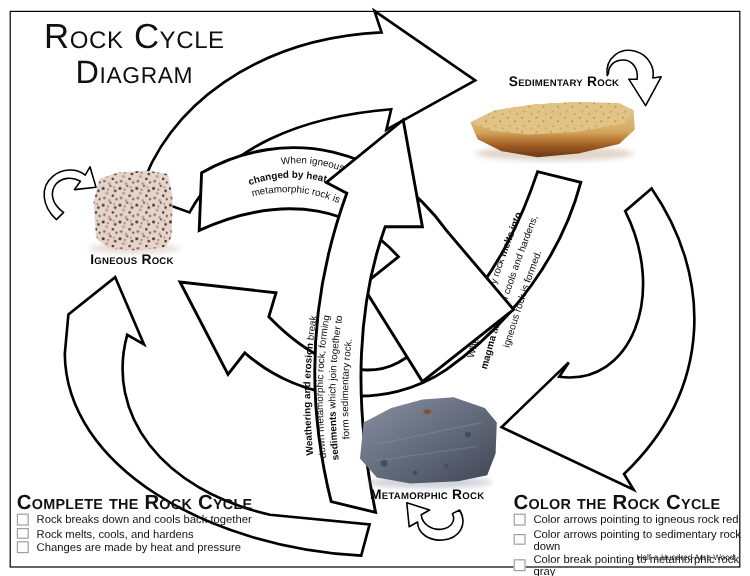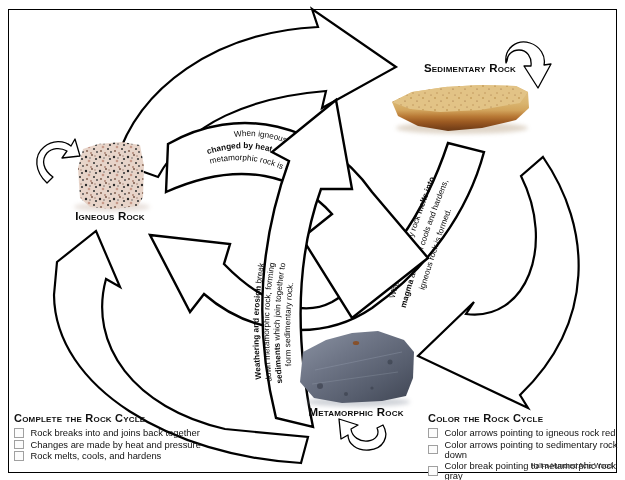--- a/index.html
+++ b/index.html
@@ -13,21 +13,21 @@
   svg.diagram{position:absolute;left:0;top:0;}
   .band{fill:#fff;stroke:#000;stroke-width:2.2;stroke-linejoin:miter;}
   .band.inner{stroke-width:2.4;}
   .hook{fill:#fff;stroke:#000;stroke-width:1.3;stroke-linejoin:round;}
   .guide{fill:none;stroke:none;}
   .arrow-text{font-size:8.2px;fill:#0a0a0a;}
   .arrow-text .b{font-weight:bold;}
   .rock-label{font-variant:small-caps;font-weight:600;font-size:11.5px;fill:#0a0a0a;
               text-anchor:middle;letter-spacing:0.2px;}
   .section{position:absolute;font-size:9.4px;line-height:10px;color:#111;}
-  .section .head{font-variant:small-caps;font-weight:bold;font-size:11px;line-height:13px;
+  .section .head{font-variant:small-caps;font-weight:bold;font-size:17px;line-height:13px;
                  letter-spacing:0.2px;margin-bottom:3px;}
   .section .intro{margin-bottom:2px;}
   .sec-left{left:14px;top:412px;width:310px;}
   .sec-right{left:428px;top:412px;width:195px;}
   .item{display:flex;align-items:center;margin-top:1.5px;}
   .cb{display:inline-block;width:7.5px;height:7.5px;border:1px solid #a0a0a0;background:#fcfcfc;
       margin-right:7px;flex:0 0 auto;}
   .credit{position:absolute;right:13px;top:462px;font-size:6.8px;color:#222;}
 </style>
 </head>
@@ -172,34 +172,38 @@
     <text class="rock-label" x="356" y="416">Metamorphic Rock</text>
 
     <path class="hook" d="M 47,183 C 35,172 33,156 44,147 C 52,140 64,140 71,146 L 75,139 L 80,156
              L 62,158 L 67,151 C 60,147 52,148 47,153 C 41,160 43,170 53,177 Z"></path>
     <path class="hook" d="M 506,63 C 504,48 517,39 530,43 C 540,46 546,56 544,65 L 551,64 L 538,88
              L 524,66 L 531,66 C 532,57 527,50 519,50 C 512,50 507,55 507,61 Z"></path>
     <path class="hook" d="M 383,425 C 390,437 383,449 369,450 C 357,451 348,444 348,435 L 341,439
              L 339,419 L 358,425 L 351,429 C 352,437 360,442 368,441 C 376,440 380,434 377,428 Z"></path>
   </svg>
 
+  <div class="title">
+    <div class="t1">Rock Cycle</div>
+    <div class="t2">Diagram</div>
+  </div>
 
   <div class="section sec-left">
     <div class="head">Complete the Rock Cycle</div>
     <div class="item">
       <span class="cb"></span>
-      <span>Rock breaks into and joins back together</span>
+      <span>Rock breaks down and cools back together</span>
+    </div>
+    <div class="item">
+      <span class="cb"></span>
+      <span>Rock melts, cools, and hardens</span>
     </div>
     <div class="item">
       <span class="cb"></span>
       <span>Changes are made by heat and pressure</span>
-    </div>
-    <div class="item">
-      <span class="cb"></span>
-      <span>Rock melts, cools, and hardens</span>
     </div>
   </div>
 
   <div class="section sec-right">
     <div class="head">Color the Rock Cycle</div>
     <div class="item">
       <span class="cb"></span>
       <span>Color arrows pointing to igneous rock red</span>
     </div>
     <div class="item">

